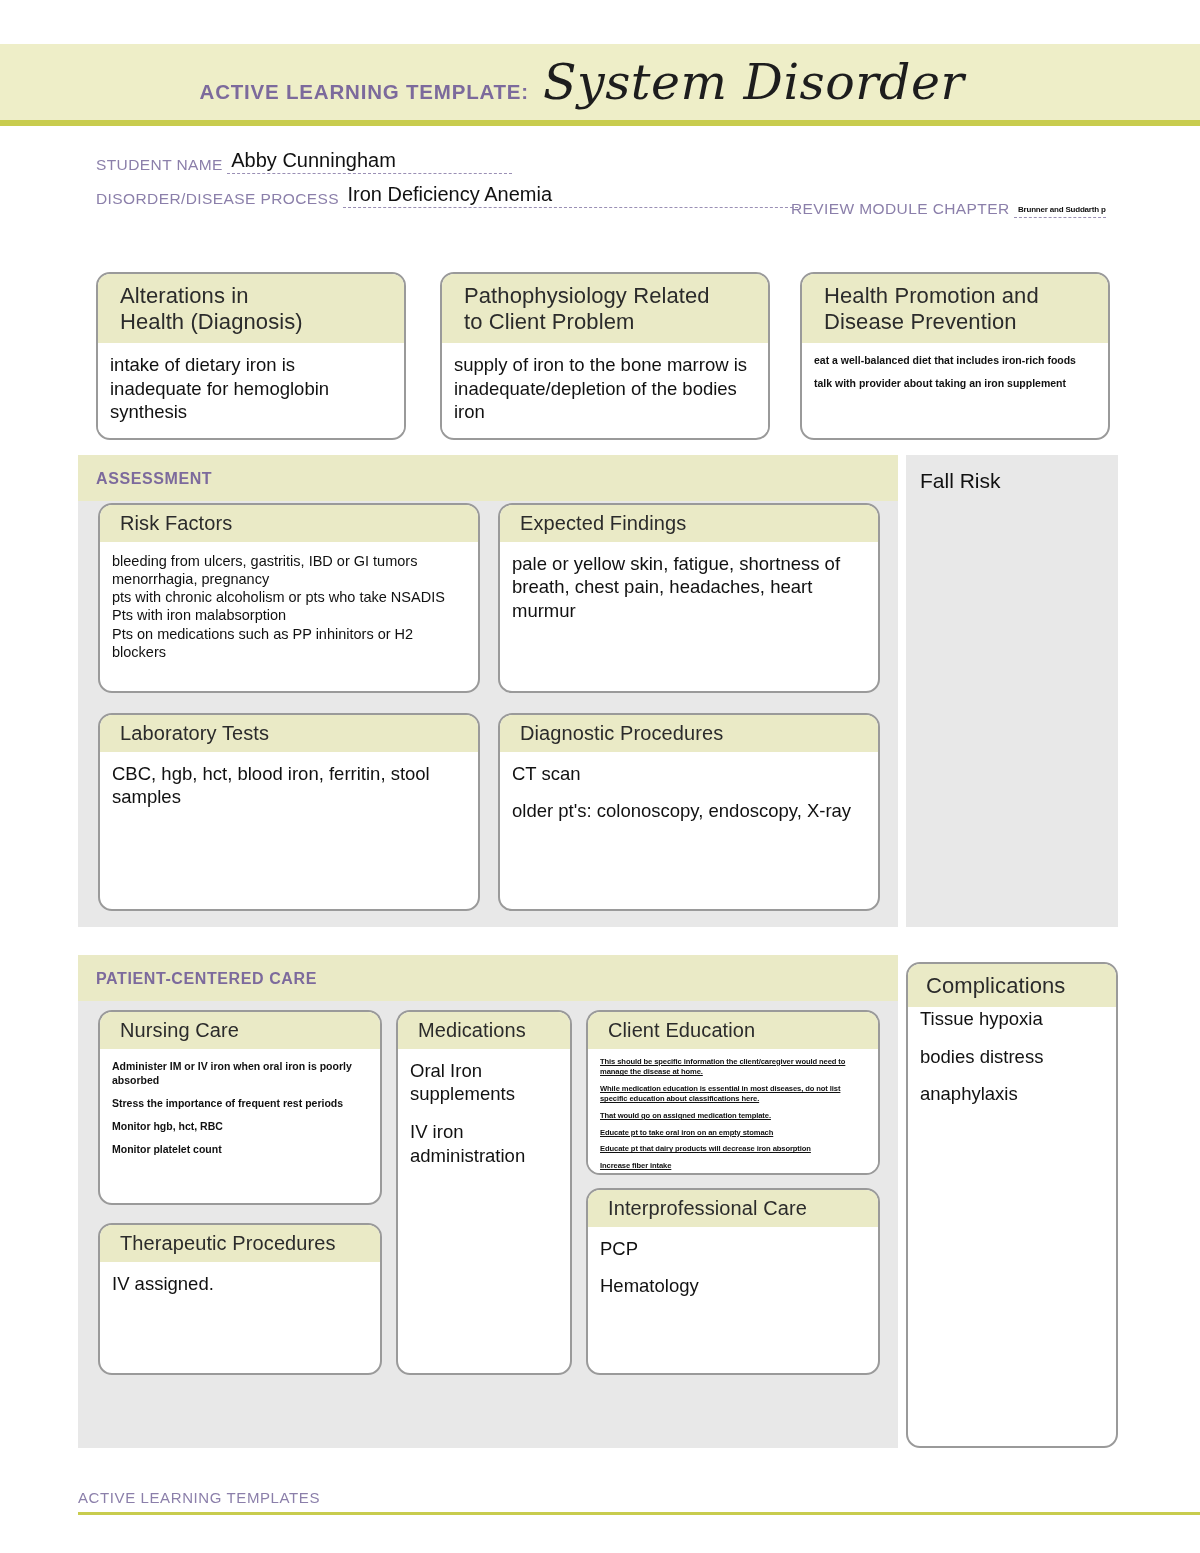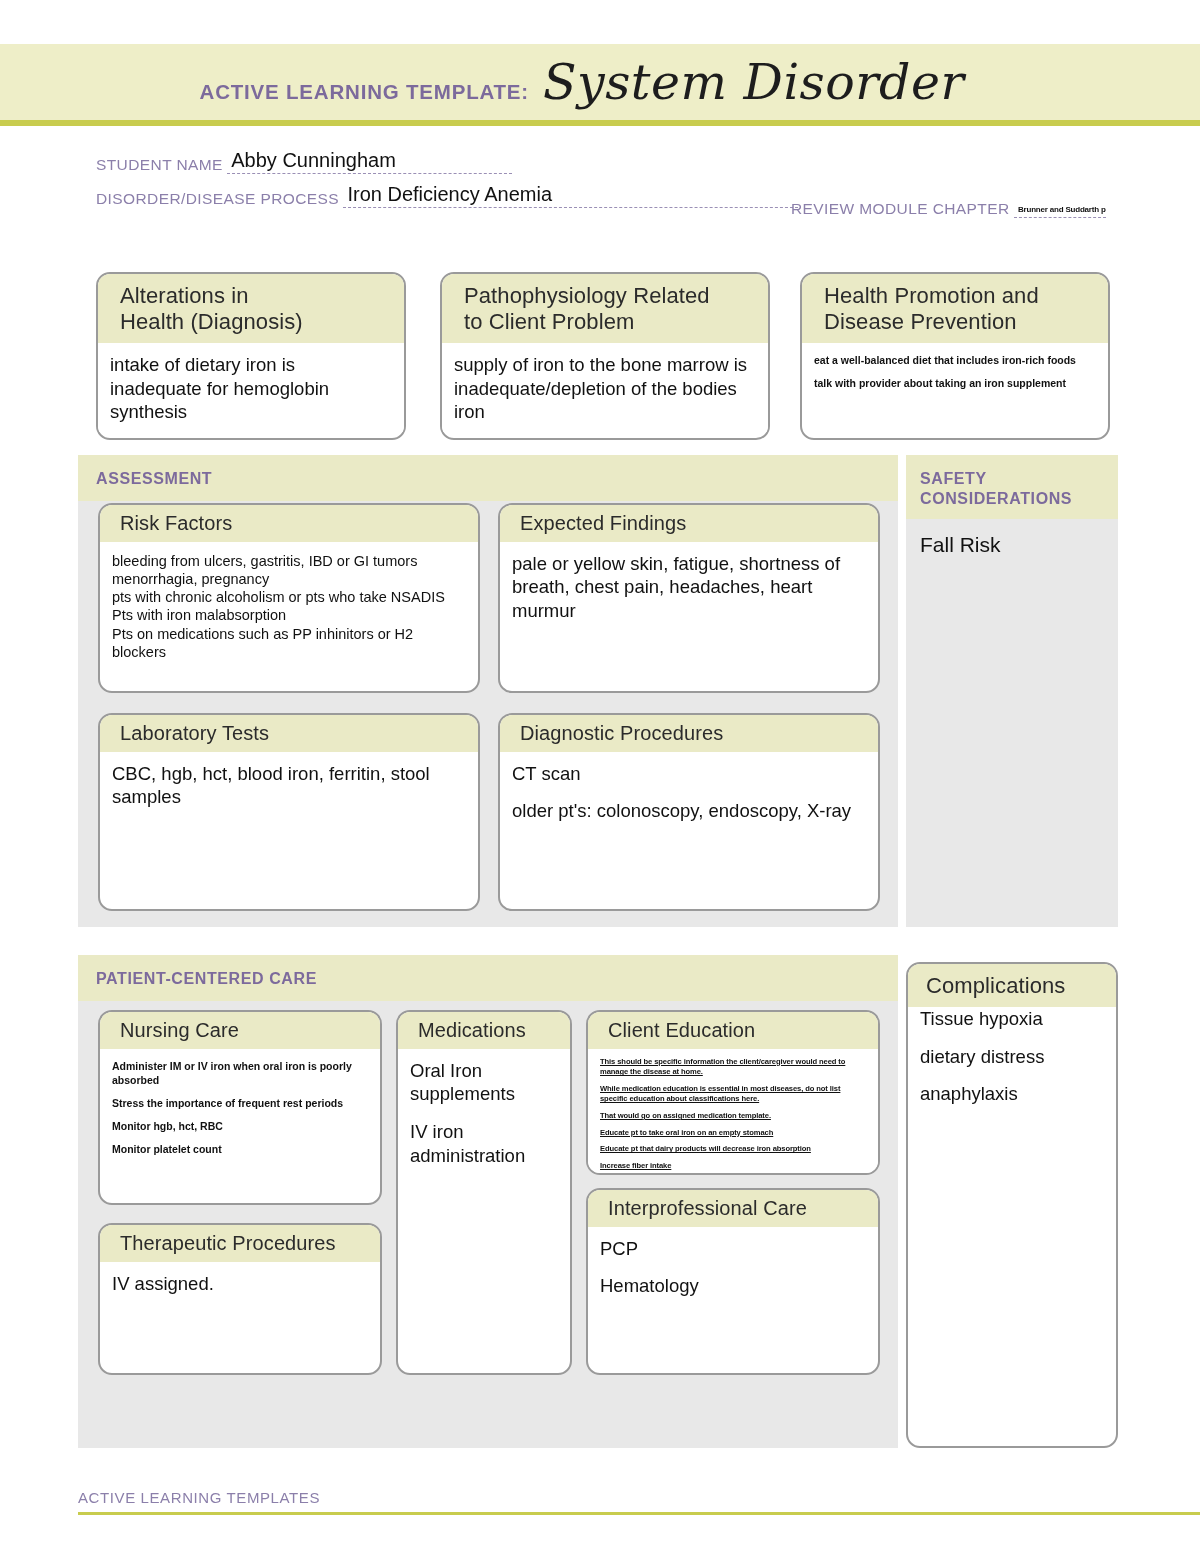--- a/index.html
+++ b/index.html
@@ -282,22 +282,20 @@
   <div class="card card-nested" id="card-diag">
     <div class="card-head">Diagnostic Procedures</div>
     <div class="card-body">
       <p class="body-lg">CT scan</p>
       <p class="body-lg gap">older pt's: colonoscopy, endoscopy, X-ray</p>
     </div>
   </div>
 </div>
 
 <div id="panel-safety">
-  <div class="panel-head" style="white-space:pre-line">SAFETY
-CONSIDERATIONS</div>
   <div class="safety-body">Fall Risk</div>
 </div>
 
 <div class="panel" id="panel-care">
   <div class="panel-head">PATIENT-CENTERED CARE</div>
 
   <div class="card card-nested" id="card-meds">
     <div class="card-head">Medications</div>
     <div class="card-body">
       <p class="body-lg">Oral Iron supplements</p>
@@ -340,21 +338,21 @@
       <p class="body-lg">PCP</p>
       <p class="body-lg gap">Hematology</p>
     </div>
   </div>
 </div>
 
 <div class="card" id="card-complications">
   <div class="card-head">Complications</div>
   <div class="card-body">
     <p class="body-lg">Tissue hypoxia</p>
-    <p class="body-lg gap">dietary distress</p>
+    <p class="body-lg gap">bodies distress</p>
     <p class="body-lg gap">anaphylaxis</p>
   </div>
 </div>
 
 <div class="footer">
   <div class="footer-text">ACTIVE LEARNING TEMPLATES</div>
   <div class="footer-rule"></div>
 </div>
 
 </body></html>

